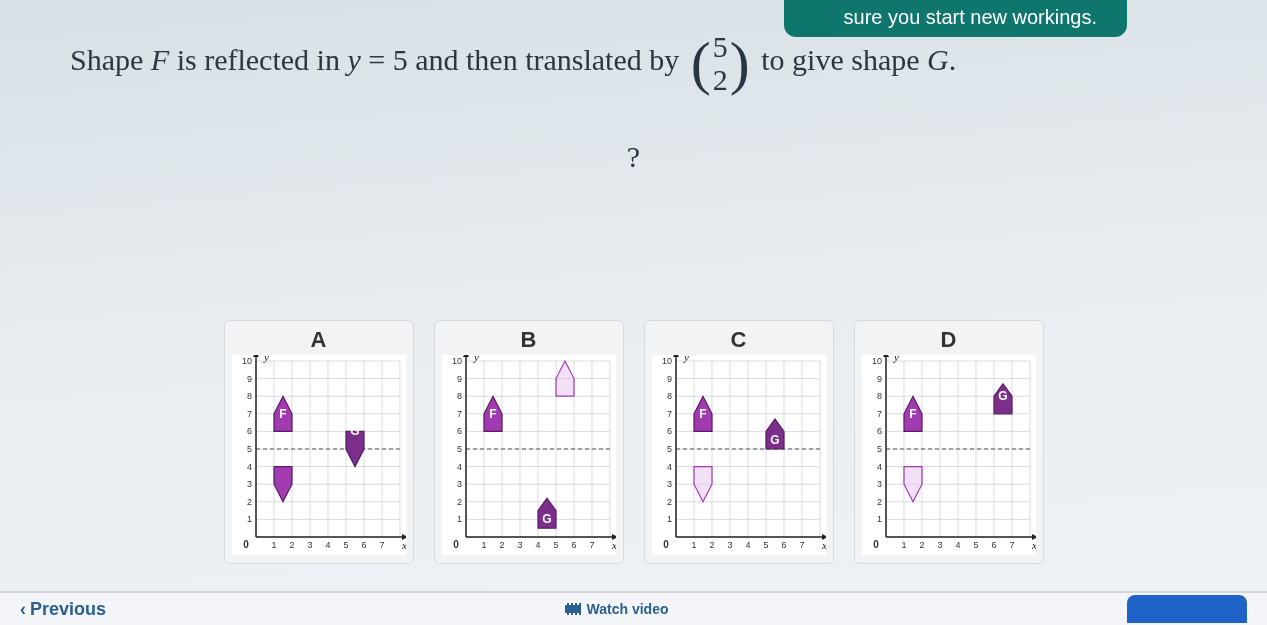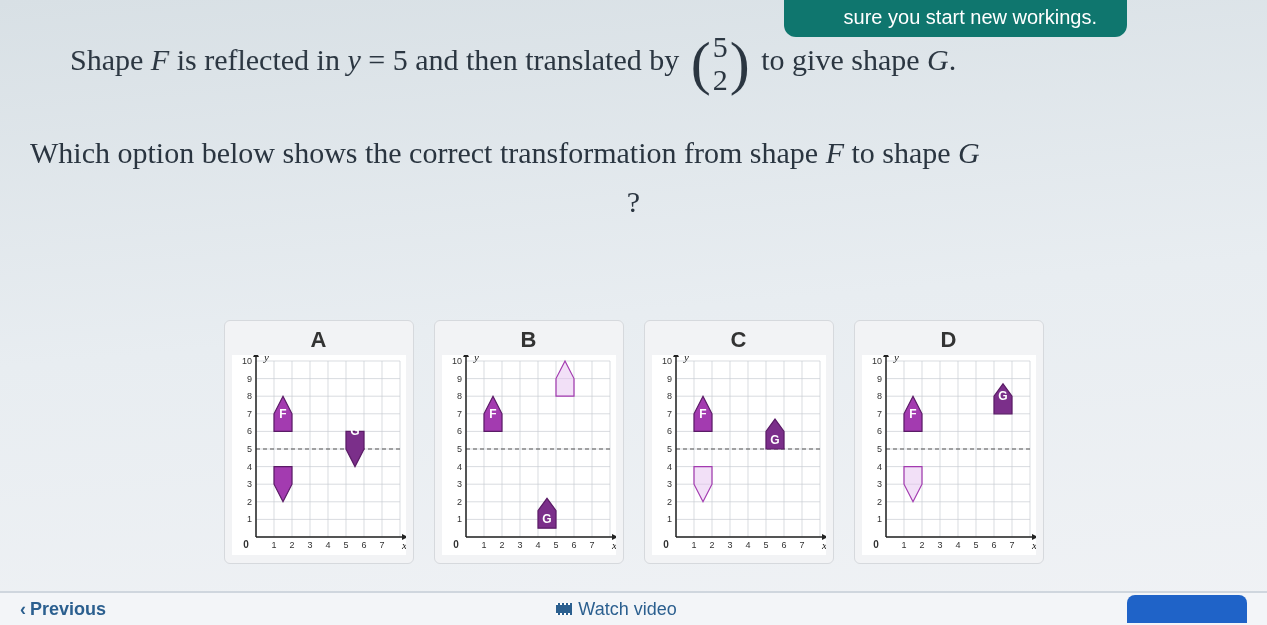--- a/index.html
+++ b/index.html
@@ -105,22 +105,22 @@
     color: #2b5f8f;
     font-size: 18px;
     font-weight: bold;
     cursor: pointer;
     display: flex;
     align-items: center;
     gap: 4px;
   }
   .watch-btn {
     color: #2b5f8f;
-    font-size: 18px;
-    font-weight: normal;
+    font-size: 14px;
+    font-weight: bold;
     display: flex;
     align-items: center;
     gap: 6px;
     cursor: pointer;
   }
   .film-icon {
     width: 16px; height: 12px;
     background: #2b5f8f;
     border-radius: 1px;
     position: relative;
@@ -159,23 +159,20 @@
         <span>5</span>
         <span>2</span>
       </span>
       <span class="paren">)</span>
     </span>
     <span> to give shape </span><span class="mathvar">G</span><span>.</span>
   </div>
 </div>
 
 <div class="sub-q">
-  <div>
-    <span>Which option below shows the correct transformation from shape </span><span class="mathvar">F</span><span> to shape </span><span class="mathvar">G</span>
-  </div>
   <div class="qmark">?</div>
 </div>
 
 <div class="options">
   <div class="option">
     <div class="option-label">A</div>
     <svg class="chart" id="chart-0" viewBox="0 0 174 200">
         <line x1="24" y1="182" x2="24" y2="6" stroke="#c9cdd3" stroke-width="0.7"></line>
         <line x1="42" y1="182" x2="42" y2="6" stroke="#c9cdd3" stroke-width="0.7"></line>
         <line x1="60" y1="182" x2="60" y2="6" stroke="#c9cdd3" stroke-width="0.7"></line>

